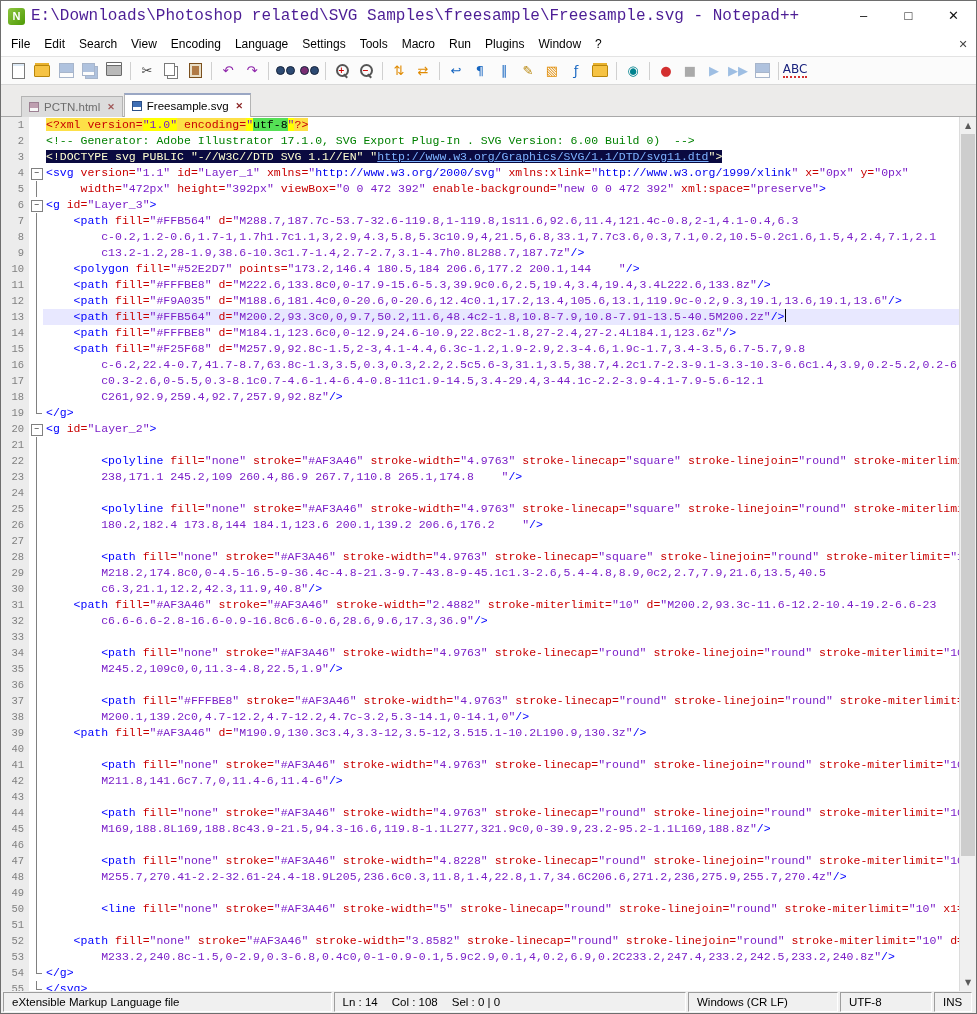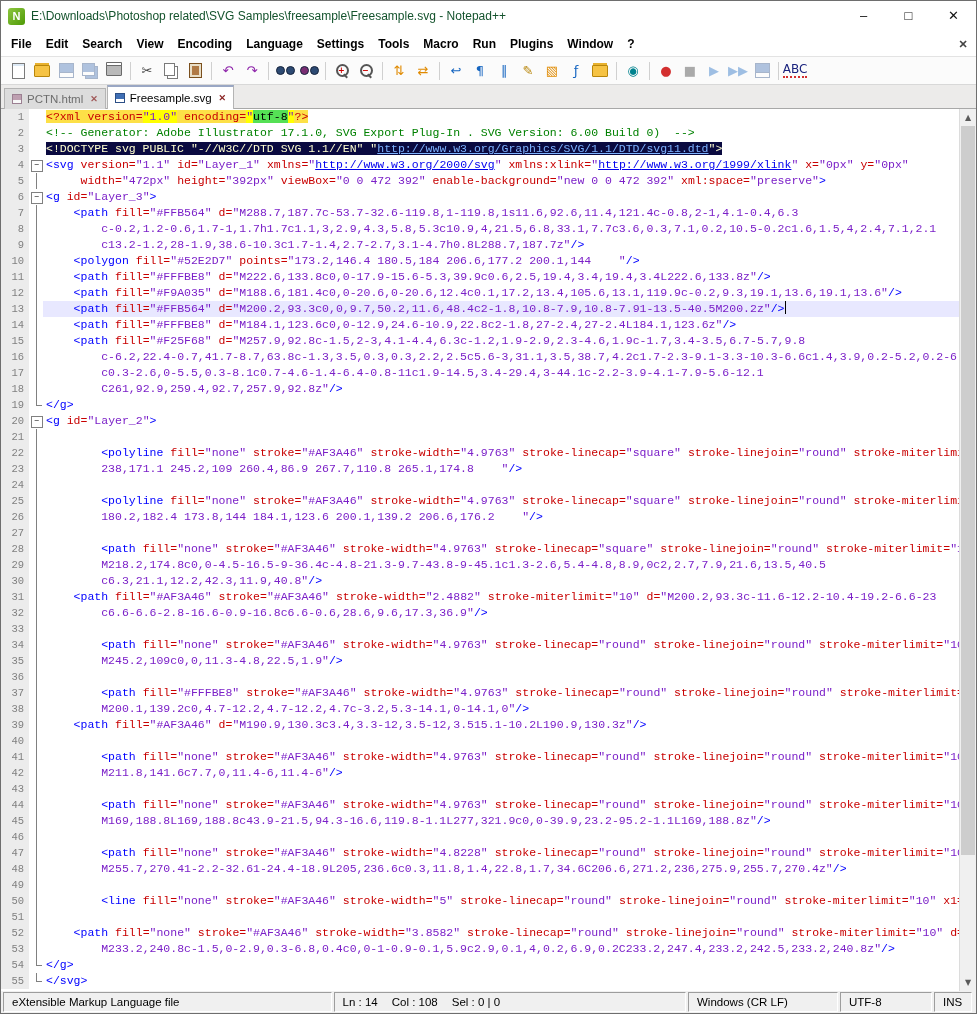--- a/index.html
+++ b/index.html
@@ -2,26 +2,26 @@
 <html style="--tag: #0000ff; --attr: #c80000; --val: #7b20c8; --comment: #008000; --link: #0000ee; --docbg: #0a0a40; --docfg: #ffffd0; --curline: #e8e8ff;"><head>
 <meta charset="utf-8">
 <style>
   * { box-sizing: border-box; margin: 0; padding: 0; }
   html,body { width: 977px; height: 1014px; font-family: "Liberation Sans", sans-serif; background:#fff; }
   #window { width:977px; height:1014px; border:1px solid #6e6e6e; display:flex; flex-direction:column; overflow:hidden; background:#fff; }
 
   
   .title-bar { height:30px; flex:none; display:flex; align-items:center; background:#fff; padding-left:7px; }
   .app-icon { width:17px; height:17px; flex:none; border-radius:3px; background:linear-gradient(135deg,#8dc63f,#4e9a06); color:#fff; font:bold 11px/17px "Liberation Sans",sans-serif; text-align:center; margin-right:6px; }
-  .title-text { font-size:12px; color:#14532d; white-space:nowrap; overflow:hidden; flex:1; }
+  .title-text { font-size:16px; color:#4c1d95; white-space:nowrap; overflow:hidden; flex:1;font-family:Liberation Mono, monospace; }
   .win-controls { display:flex; height:30px; flex:none; }
   .win-btn { width:45px; height:30px; text-align:center; line-height:30px; font-size:13px; color:#111; cursor:default; }
 
   
-  .menu-bar { height:25px; flex:none; display:flex; align-items:center; background:#fff; font-size:12px; padding-left:3px;font-weight:bold; }
+  .menu-bar { height:25px; flex:none; display:flex; align-items:center; background:#fff; font-size:12px; padding-left:3px; }
   .menu-item { padding:3px 7px; color:#000; }
   .menu-spacer { flex:1; }
   .doc-close { width:18px; height:18px; margin-right:4px; text-align:center; line-height:16px; font-size:11px; color:#444; border:1px solid transparent; }
 
   
   .toolbar { height:29px; flex:none; display:flex; align-items:center; background:#fbfbfb; border-top:1px solid #e3e3e3; border-bottom:1px solid #d8d8d8; padding-left:5px; }
   .tbi { width:22px; height:22px; flex:none; display:flex; align-items:center; justify-content:center; margin:0 1px; border:1px solid transparent; border-radius:2px; position:relative; }
   .tbi .glyph { font-family:"DejaVu Sans",sans-serif; font-size:13px; line-height:13px; }
   .tbi.dim { opacity:.4; }
   .tb-sep { width:1px; height:18px; background:#d0d0d0; margin:0 4px; flex:none; }
@@ -35,21 +35,21 @@
   .i-paste::before { content:""; width:11px; height:13px; background:#b07a45; border:1px solid #7a4f1d; box-shadow:inset 2px 2px 0 #e9dfc8, inset -2px -2px 0 #e9dfc8; }
   .i-find::before, .i-find::after { content:""; width:7px; height:7px; border-radius:50%; background:#2d4a73; border:1px solid #16243c; }
   .i-find::after { margin-left:1px; }
   .i-replace::before { background:#7a2d73; }
   .i-zoom::before { content:""; width:9px; height:9px; border-radius:50%; border:2px solid #555; position:absolute; top:3px; left:4px; }
   .i-zoom::after { content:""; width:5px; height:2px; background:#555; position:absolute; transform:rotate(45deg); bottom:4px; right:4px; }
   .i-zoom .glyph { position:absolute; top:3px; left:6px; font-size:8px; font-weight:bold; color:#c00; }
   .i-abc .glyph { font-size:12px; font-weight:normal; color:#1a237e; border-bottom:2px dotted #d32f2f; letter-spacing:0; }
 
   
-  .tab-bar { height:24px; flex:none; display:flex; align-items:flex-end; background:#ecebea; border-bottom:1px solid #a8a8a8; padding-left:3px; }
+  .tab-bar { height:32px; flex:none; display:flex; align-items:flex-end; background:#ecebea; border-bottom:1px solid #a8a8a8; padding-left:20px; }
   .tab { height:21px; display:flex; align-items:center; padding:0 7px; font-size:11.5px; border:1px solid #b4b4b4; border-bottom:none; background:#dcdcdc; color:#6d6d6d; margin-right:1px; position:relative; top:1px; }
   .tab.active { background:#fff; color:#000; height:24px; border-top:2px solid #9aa7c4; }
   .tab-icon { width:10px; height:10px; margin-right:5px; border:1px solid #2c4f86; background:#3f6fb5; box-shadow:inset 0 -3px 0 #fff; }
   .tab.inactive .tab-icon { background:#b790a6; border-color:#8d6a80; opacity:.8; }
   .tab-close { margin-left:7px; font-size:9px; line-height:9px; color:#a05858; font-weight:bold; }
   .tab.active .tab-close { color:#8b2525; }
 
   
   .editor-wrap { flex:1; display:flex; overflow:hidden; background:#fff; }
   .code-area { flex:1; overflow:hidden; font-family:"Liberation Mono", monospace; font-size:11.5px; line-height:16px; }
@@ -60,21 +60,21 @@
   .f-e::before { content:""; position:absolute; left:7px; top:0; height:9px; width:1px; background:#808080; }
   .f-e::after  { content:""; position:absolute; left:7px; top:8px; width:6px; height:1px; background:#808080; }
   .f-b::before { content:"\2212"; position:absolute; left:2px; top:3px; width:10px; height:10px; border:1px solid #808080; background:#fff; font:8px/8px "DejaVu Sans Mono",monospace; text-align:center; color:#333; }
   .code { flex:1; padding-left:3px; overflow:hidden; }
   .line.cur .code { background:var(--curline); }
   .sg-t  { color:var(--tag); }
   .sg-a  { color:var(--attr); }
   .sg-v  { color:var(--val); }
   .sg-c  { color:var(--comment); }
   .sg-p  { color:#000; }
-  .sg-l  { color:var(--link); text-decoration:underline; }
+  .sg-l  { color:var(--link); }
   .sg-d  { background:var(--docbg); color:var(--docfg); }
   .sg-dl { background:var(--docbg); color:#7eb3ff; text-decoration:underline; }
   .sg-xk { background:#fde047; color:#c80000; }
   .sg-xv { background:#ffff00; color:var(--val); }
   .sg-xh { background:#55e055; color:#000; }
   .caret { display:inline-block; width:1px; height:13px; background:#000; vertical-align:-2px; animation:blink 1s steps(1) infinite; }
   @keyframes blink { 50% { opacity:0; } }
 
   
   .scrollbar { width:17px; flex:none; background:#f0f0f0; border-left:1px solid #dcdcdc; display:flex; flex-direction:column; }

